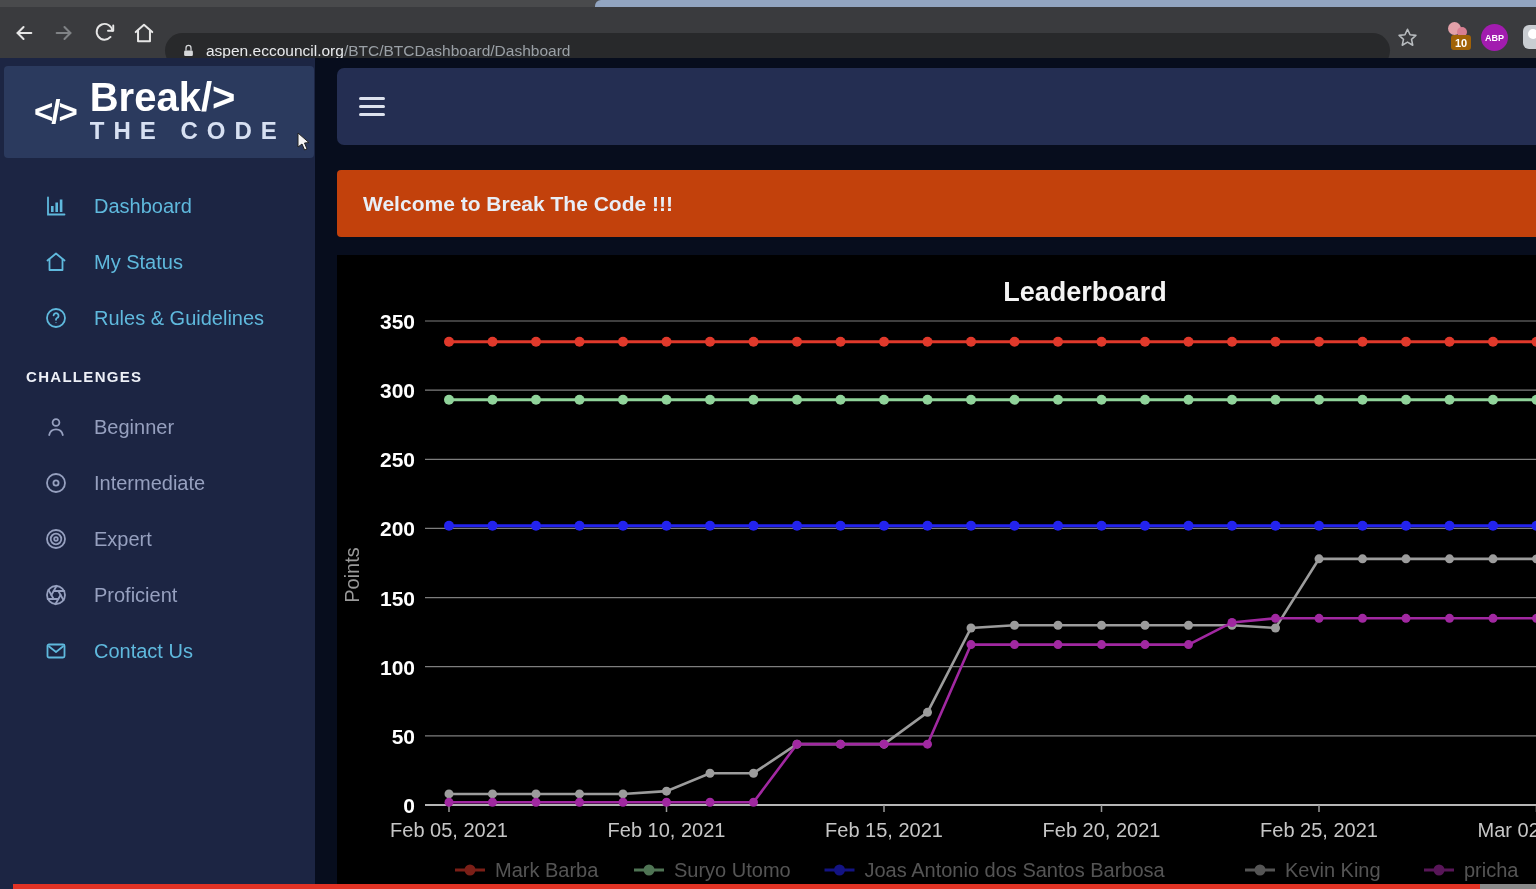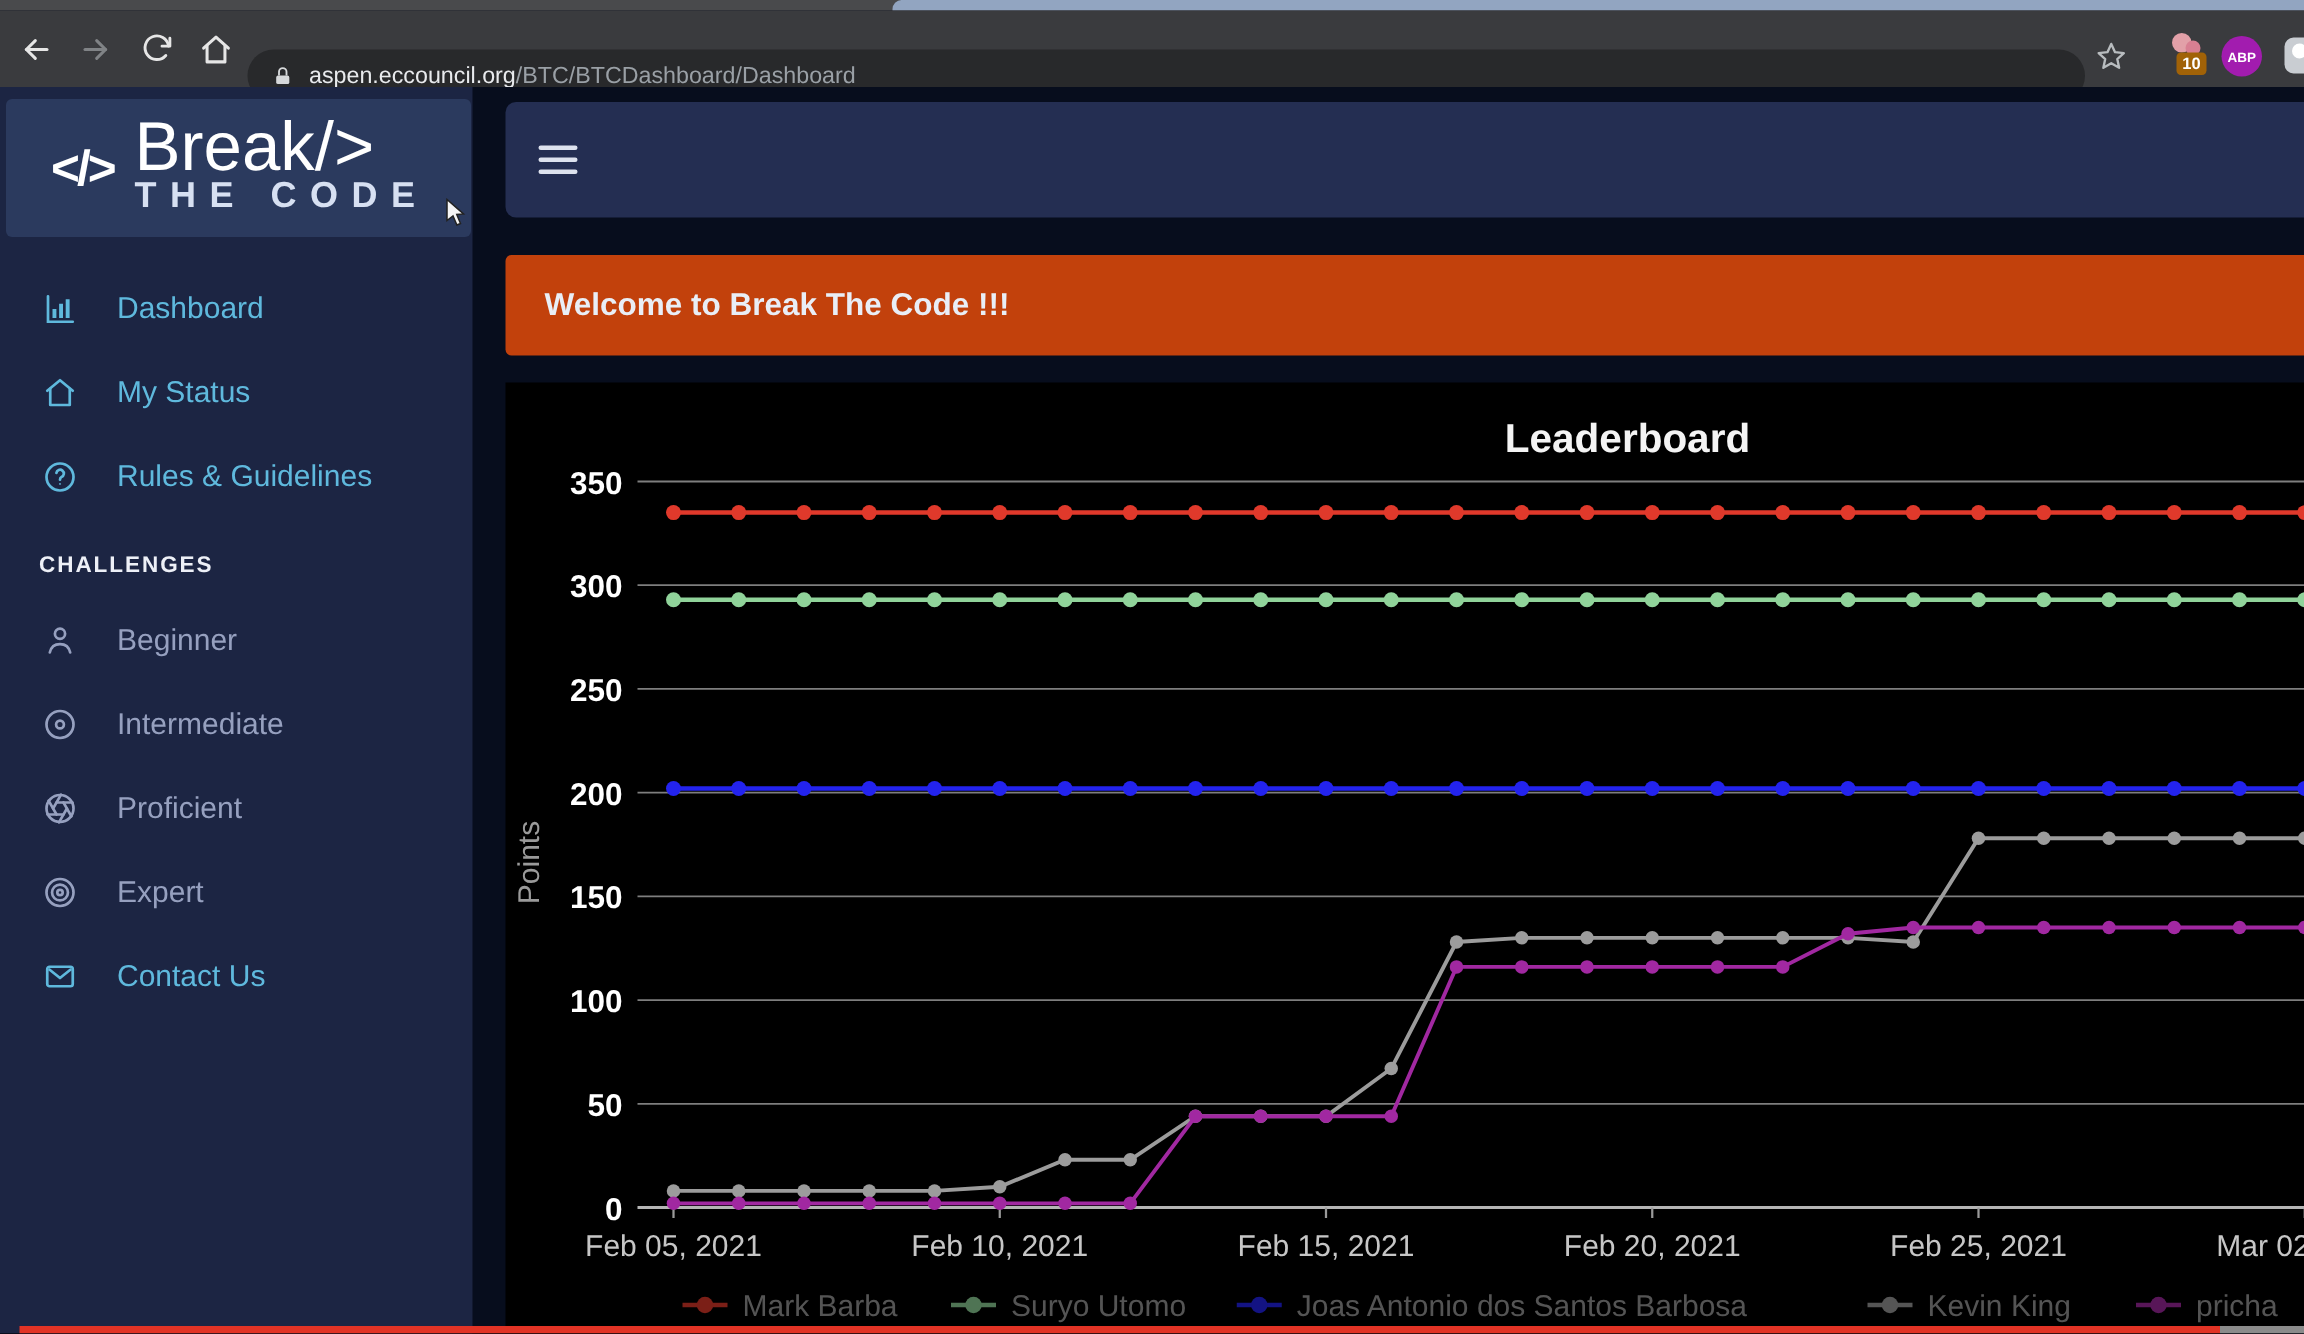--- a/index.html
+++ b/index.html
@@ -40,26 +40,26 @@
   .ext-cut{position:absolute;left:1523px;top:18px;width:24px;height:24px;border-radius:6px;background:#c9cdd2;}
   .ext-cut::after{content:"";position:absolute;left:5px;top:4px;width:10px;height:10px;border-radius:50%;background:#fff;}
   
   .app{position:absolute;left:0;top:58px;width:1536px;height:831px;background:#070d1d;}
   .sidebar{position:absolute;left:0;top:0;width:315px;height:831px;background:#1c2543;}
   .logo-panel{
     position:absolute;left:4px;top:8px;width:310px;height:92px;background:#2b3a5e;border-radius:4px;
     display:flex;align-items:center;color:#fff;
   }
   .logo-code{font-size:33px;font-weight:bold;margin:0 14px 0 30px;letter-spacing:-2px;}
-  .logo-text .t1{font-size:46px;font-weight:normal;line-height:36px;}
+  .logo-text .t1{font-size:40px;font-weight:bold;line-height:36px;}
   .logo-text .t2{font-size:24px;font-weight:bold;letter-spacing:9px;color:#d7e0f2;margin-top:2px;}
   .cursor{position:absolute;left:296px;top:74px;z-index:5;}
   .nav{position:absolute;left:0;top:120px;width:315px;}
   .nav-item{
-    display:flex;align-items:center;height:56px;padding-left:28px;
+    display:flex;align-items:center;height:56px;padding-left:44px;
     color:#5fb9dd;font-size:20px;cursor:pointer;
   }
   .nav-item .ic{width:24px;height:24px;margin-right:26px;display:flex;align-items:center;justify-content:center;}
   .nav-item.challenge{color:#96a0bf;}
   .section-hdr{
     padding:22px 0 14px 26px;color:#edf0f7;font-size:15px;font-weight:bold;letter-spacing:1.3px;
   }
   
   .topbar{
     position:absolute;left:337px;top:10px;width:1199px;height:77px;background:#242e52;border-radius:7px 0 0 7px;
@@ -203,41 +203,41 @@
         <span class="ic">
           <svg width="24" height="24" viewBox="0 0 24 24" fill="none" stroke="currentColor" stroke-width="1.8">
               <circle cx="12" cy="12" r="9"></circle>
               <circle cx="12" cy="12" r="2.6"></circle>
             </svg>
         </span>
         <span>Intermediate</span>
       </div>
       <div class="nav-item challenge">
         <span class="ic">
+          <svg width="24" height="24" viewBox="0 0 24 24" fill="none" stroke="currentColor" stroke-width="1.8">
+              <circle cx="12" cy="12" r="9"></circle>
+              <circle cx="12" cy="12" r="5.3"></circle>
+              <circle cx="12" cy="12" r="1.8"></circle>
+            </svg>
+        </span>
+        <span>Expert</span>
+      </div>
+      <div class="nav-item challenge">
+        <span class="ic">
           <svg width="24" height="24" viewBox="0 0 24 24" fill="none" stroke="currentColor" stroke-width="1.8" stroke-linecap="round">
               <circle cx="12" cy="12" r="9"></circle>
               <line x1="14.31" y1="8" x2="19.6" y2="17.2"></line>
               <line x1="9.69" y1="8" x2="20.3" y2="8"></line>
               <line x1="7.38" y1="12" x2="12.69" y2="2.8"></line>
               <line x1="9.69" y1="16" x2="4.4" y2="6.8"></line>
               <line x1="14.31" y1="16" x2="3.7" y2="16"></line>
               <line x1="16.62" y1="12" x2="11.31" y2="21.2"></line>
             </svg>
         </span>
         <span>Proficient</span>
-      </div>
-      <div class="nav-item challenge">
-        <span class="ic">
-          <svg width="24" height="24" viewBox="0 0 24 24" fill="none" stroke="currentColor" stroke-width="1.8">
-              <circle cx="12" cy="12" r="9"></circle>
-              <circle cx="12" cy="12" r="5.3"></circle>
-              <circle cx="12" cy="12" r="1.8"></circle>
-            </svg>
-        </span>
-        <span>Expert</span>
       </div>
       <div class="nav-item">
         <span class="ic">
           <svg width="24" height="24" viewBox="0 0 24 24" fill="none" stroke="currentColor" stroke-width="1.8" stroke-linejoin="round">
               <rect x="3.5" y="5.5" width="17" height="13" rx="1.5"></rect>
               <polyline points="4.5 7 12 13 19.5 7"></polyline>
             </svg>
         </span>
         <span>Contact Us</span>
       </div>

